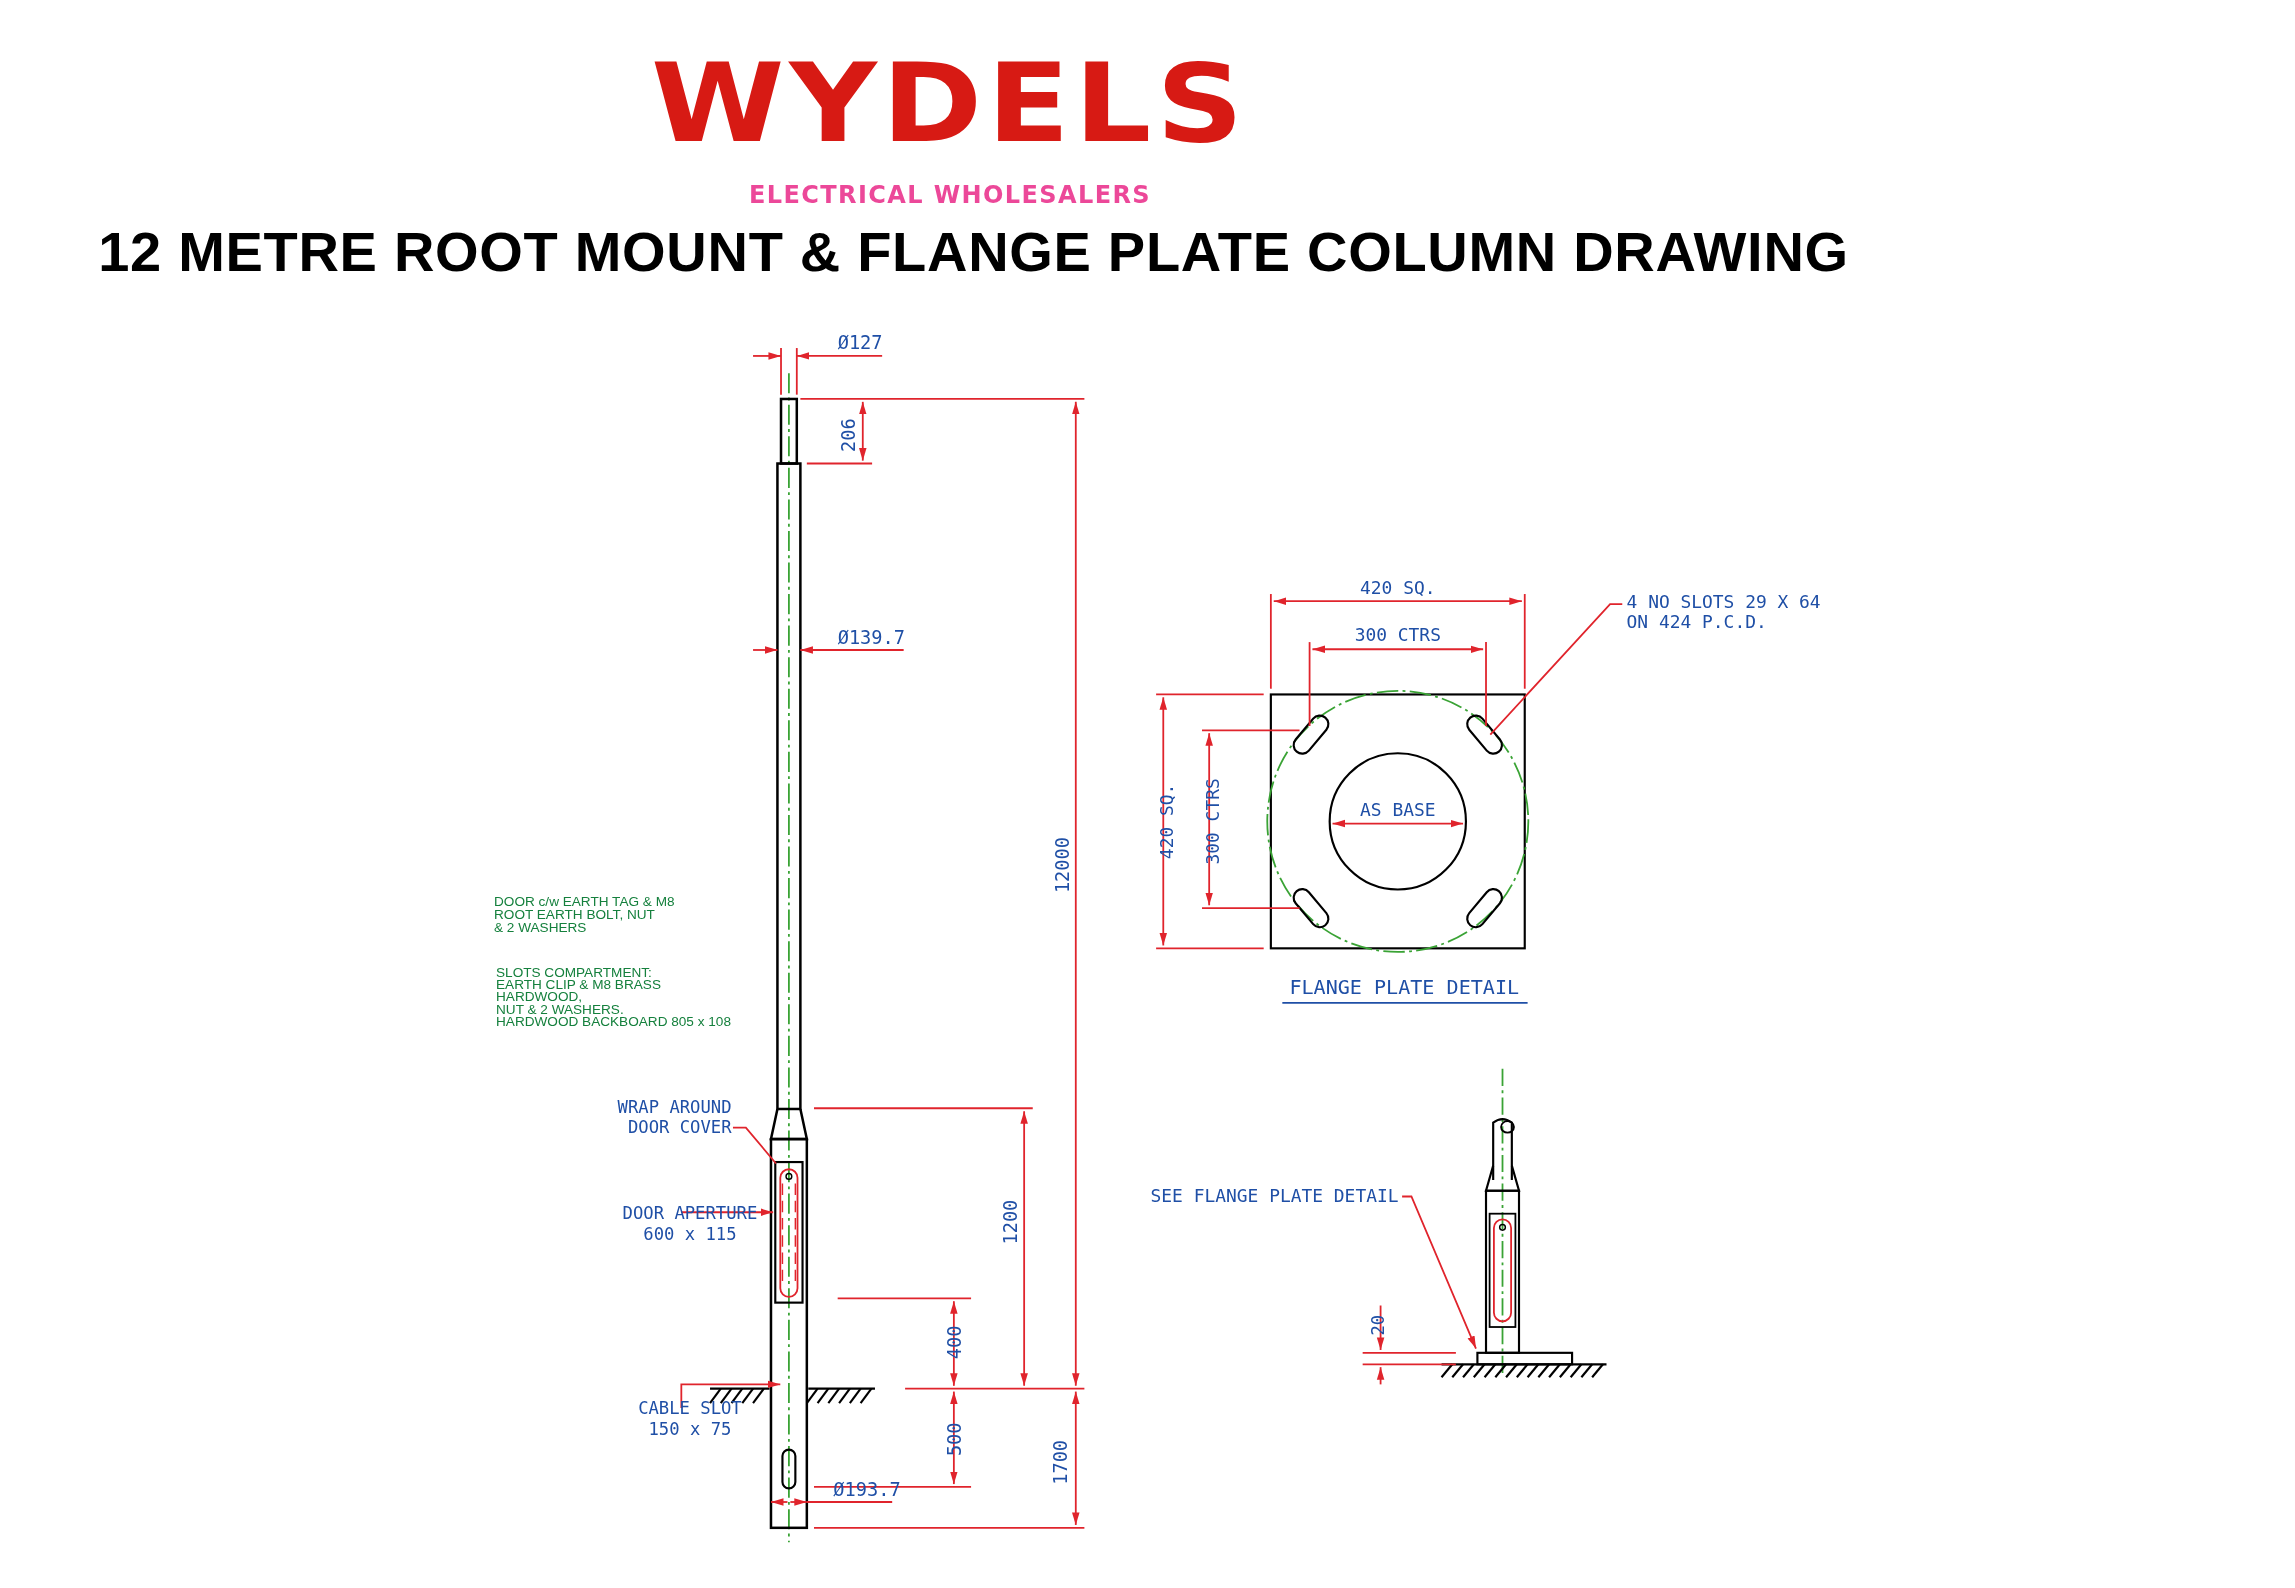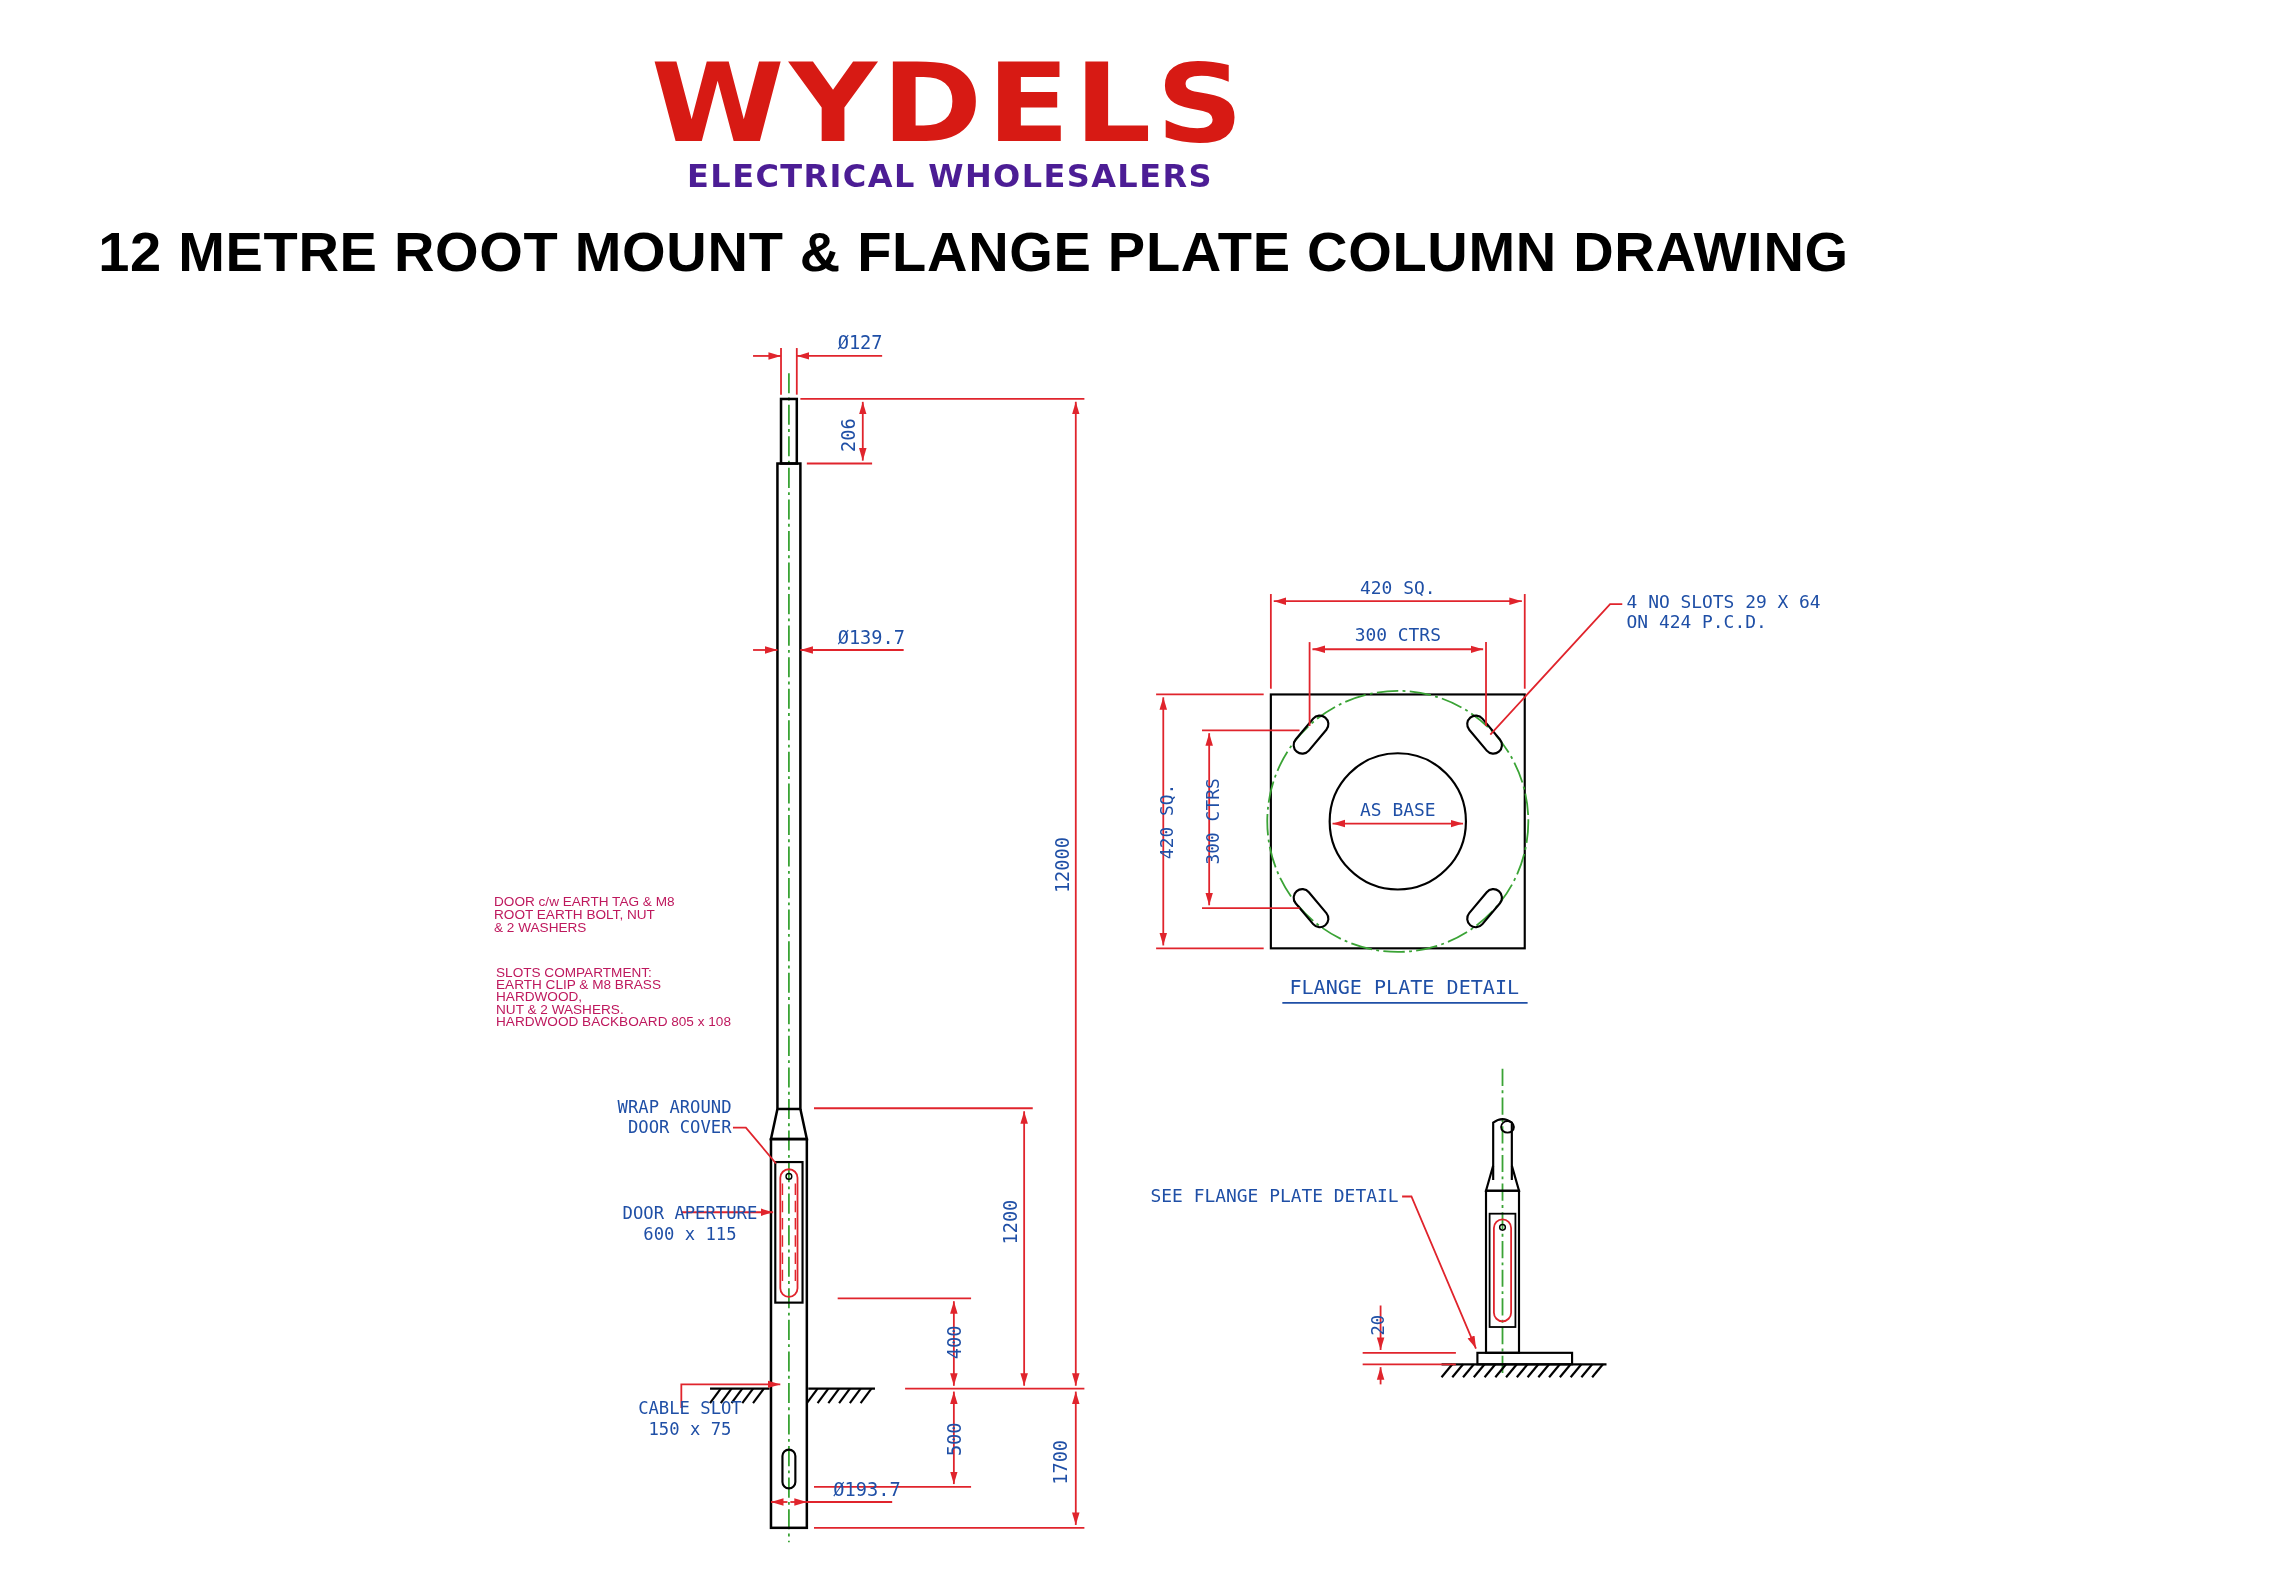--- a/index.html
+++ b/index.html
@@ -1,23 +1,23 @@
 <!DOCTYPE html>
 <html style="font-size:11.5px"><head>
 <meta charset="utf-8">
 <style>
   html,body{margin:0;padding:0;background:#ffffff;}
   body{width:2295px;height:1589px;position:relative;overflow:hidden;font-family:"Liberation Sans",sans-serif;}
   .logo{position:absolute;left:0;top:50px;width:1900px;text-align:center;}
   .logo-main{font-family:"DejaVu Sans",sans-serif;font-weight:bold;color:#d71a14;font-size:108px;letter-spacing:4.3px;line-height:108px;transform:scaleX(1.12);display:inline-block;}
-  .logo-sub{font-family:"DejaVu Sans",sans-serif;font-weight:bold;color:#4c1d95;font-size:32px;letter-spacing:1.4px;line-height:37px;margin-top:0;}
+  .logo-sub{font-family:"DejaVu Sans",sans-serif;font-weight:bold;color:#ec4899;font-size:24px;letter-spacing:1.4px;line-height:37px;margin-top:19px;}
   .title{position:absolute;left:0;top:219px;width:1947px;text-align:center;font-family:"Liberation Sans",sans-serif;font-weight:bold;font-size:56px;color:#000;letter-spacing:0.7px;}
   svg.drawing{position:absolute;left:0;top:0;}
   .cad{font-family:"DejaVu Sans Mono",monospace;fill:#1f4fa6;}
-  .notes{position:absolute;font-family:"Liberation Sans",sans-serif;color:#be185d;font-size:13.6px;line-height:13px;}
+  .notes{position:absolute;font-family:"Liberation Sans",sans-serif;color:#15803d;font-size:13.6px;line-height:13px;}
 </style>
 </head>
 <body>
 
 <div class="logo">
   <div class="logo-main">WYDELS</div>
   <div class="logo-sub">ELECTRICAL WHOLESALERS</div>
 </div>
 <div class="title">12 METRE ROOT MOUNT &amp; FLANGE PLATE COLUMN DRAWING</div>
 

